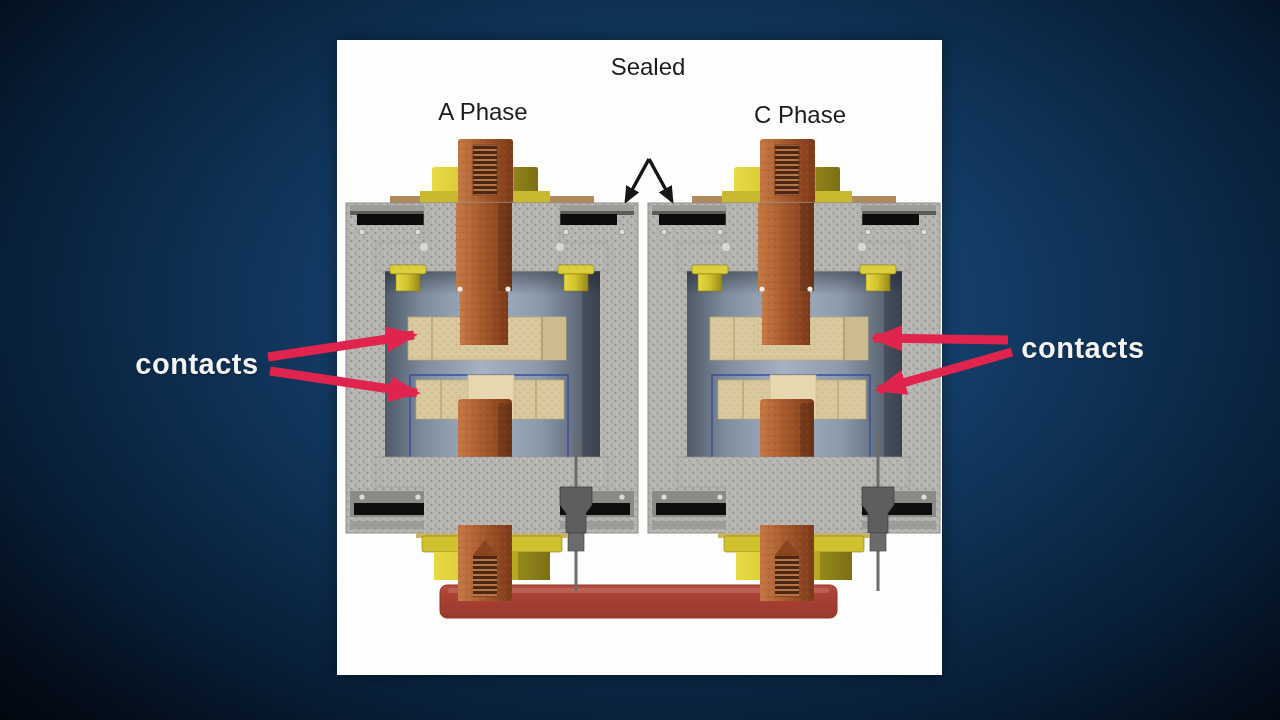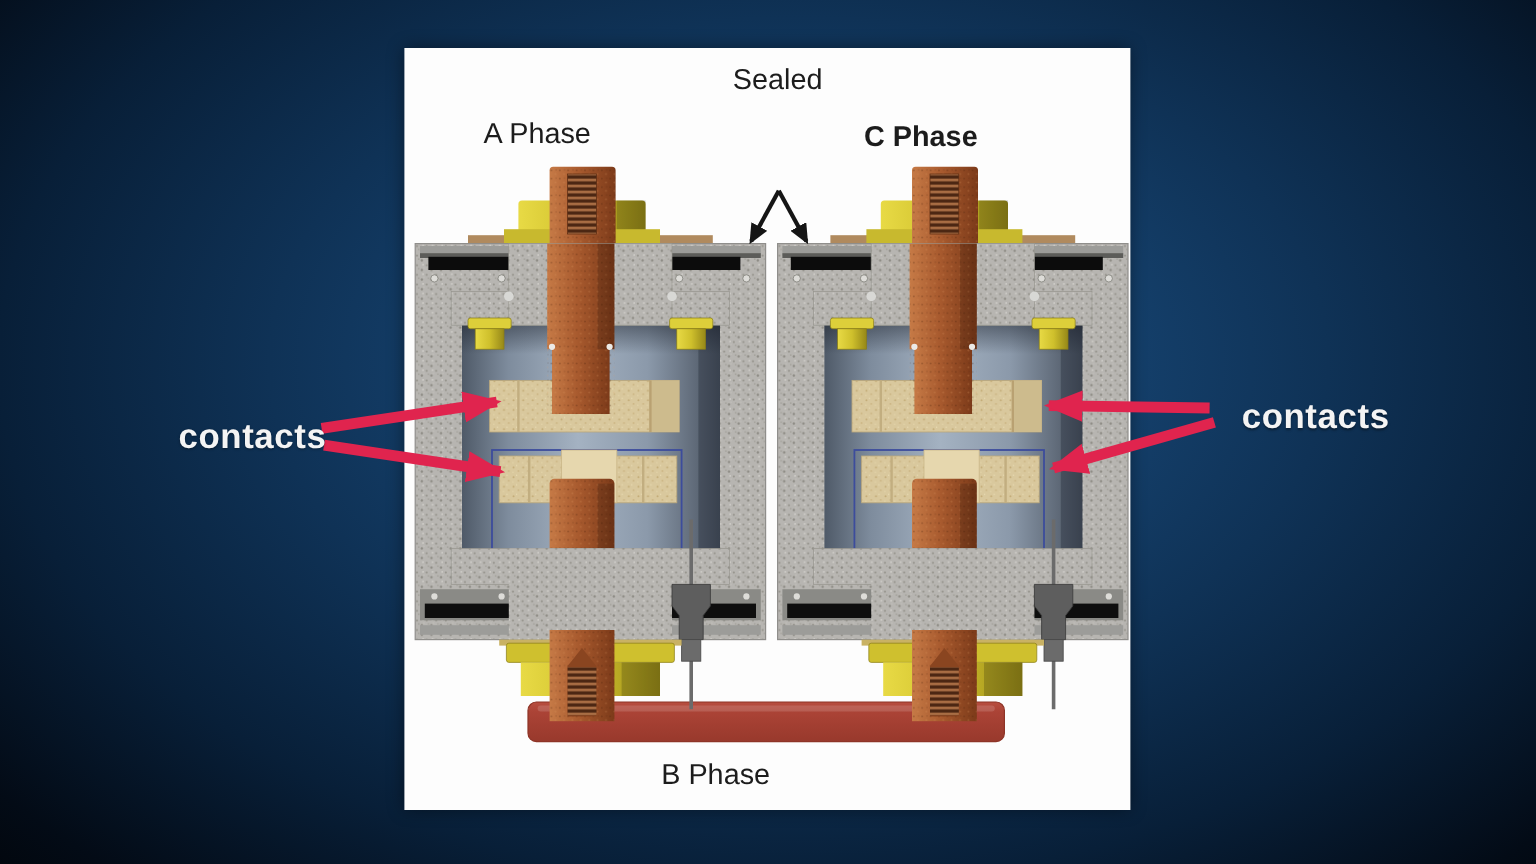--- a/index.html
+++ b/index.html
@@ -8,27 +8,27 @@
     background:radial-gradient(ellipse 980px 640px at 52% 42%,
       #1d527e 0%, #164472 22%, #0f3256 45%, #081f38 68%, #030b16 88%, #010408 100%);
     font-family:"Liberation Sans", sans-serif;
   }
   .panel{
     position:absolute;left:337px;top:40px;width:605px;height:635px;
     background:#fdfdfd;box-shadow:0 0 14px rgba(0,0,0,0.45);
   }
   .lbl{
     position:absolute;color:#1c1c1c;font-size:24px;line-height:30px;
-    text-align:left;white-space:nowrap;
+    text-align:center;white-space:nowrap;
   }
   .title{position:absolute;left:498px;top:51px;width:300px;text-align:center;}
   .title div{color:#1c1c1c;font-size:24px;line-height:32px;}
   .contacts{
     position:absolute;color:#f4f4f4;font-size:29px;font-weight:600;
-    letter-spacing:0.5px;text-align:right;white-space:nowrap;width:150px;
+    letter-spacing:0.5px;text-align:center;white-space:nowrap;width:150px;
     text-shadow:0 1px 2px rgba(0,0,0,0.4);
   }
   svg.overlay{position:absolute;left:0;top:0;}
 </style>
 </head>
 <body>
 
 <div class="stage">
 
   <div class="panel"></div>
@@ -211,21 +211,20 @@
       <line x1="1012" y1="352" x2="878" y2="390" stroke="#e0244e" stroke-width="9" marker-end="url(#redhead)"></line>
     </g>
   </svg>
 
   <div class="title">
     <div>Sealed</div>
   </div>
 
   <div class="lbl" style="left:403px;top:97px;width:160px;">A Phase</div>
 
-  <div class="lbl" style="left:720px;top:100px;width:160px;font-weight:bold;">C Phase</div>
-
-  <div class="lbl" style="left:551px;top:631px;width:160px;">B Phase</div>
+  <div class="lbl" style="left:720px;top:100px;width:160px;">C Phase</div>
+
 
   <div class="contacts" style="left:122px;top:348px;">contacts</div>
 
   <div class="contacts" style="left:1008px;top:332px;">contacts</div>
 
 </div>
 
 </body></html>

